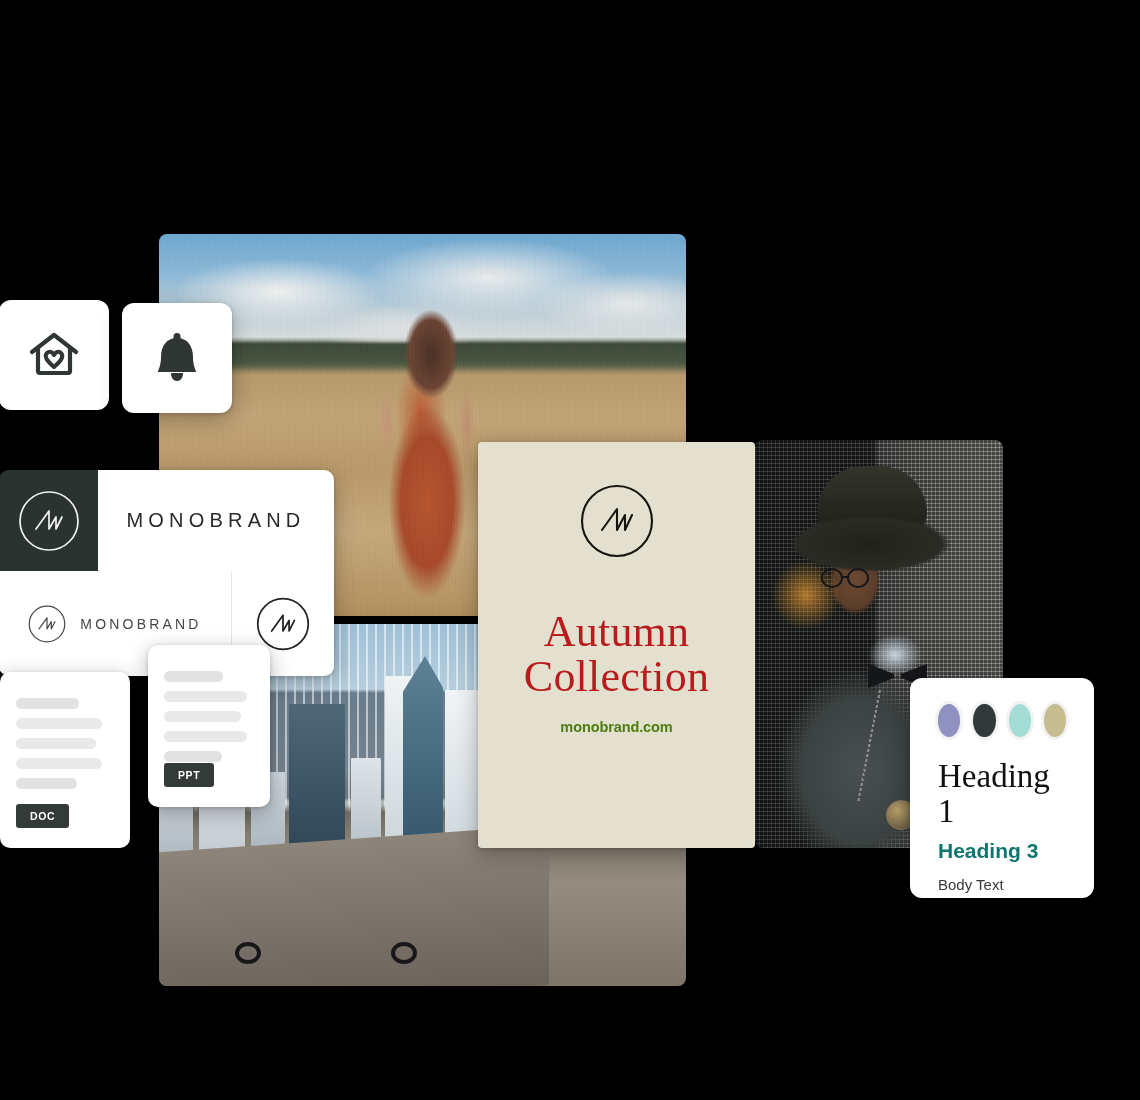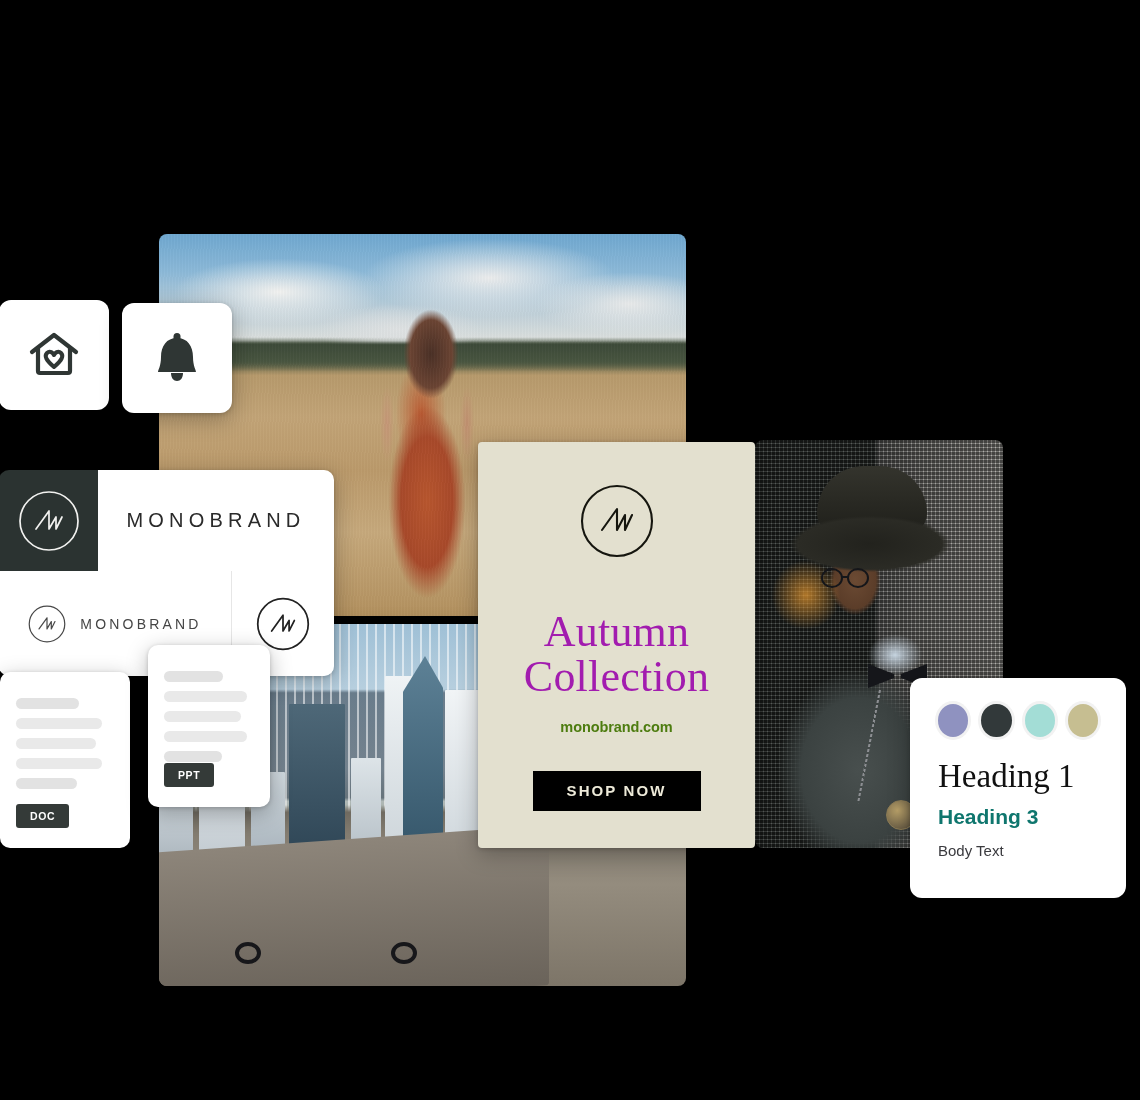--- a/index.html
+++ b/index.html
@@ -138,21 +138,21 @@
   
   #card-autumn {
     left: 478px; top: 410px; width: 277px; height: 406px;
     background: #E3E0CF;
     border-radius: 4px;
     display: flex; flex-direction: column; align-items: center;
   }
   #card-autumn .logo-circle { margin-top: 42px; }
   #card-autumn .title {
     font-family: "Liberation Serif", "DejaVu Serif", serif;
-    font-size: 44px; line-height: 1.02; color:#a21caf;
+    font-size: 44px; line-height: 1.02; color:#b91c1c;
     text-align:center; margin-top: 52px; letter-spacing:.2px;
   }
   #card-autumn .url {
     font-size: 14.5px; font-weight: 700; color:#4d7c0f;
     margin-top: 19px; letter-spacing:-.1px;
   }
   #card-autumn .shop {
     margin-top: 36px; width: 168px; height: 40px; background:#000;
     color:#EDEAD9; font-size:15px; font-weight:700; letter-spacing:2.1px;
     display:flex; align-items:center; justify-content:center; border:0; cursor:pointer;
@@ -196,21 +196,21 @@
   .doc-lines .ln { height:11px; border-radius:6px; background:#e9e9e9; margin-bottom:9px; }
   .doc-lines .ln.short { background:#e2e2e2; }
   .badge {
     position:absolute; left:16px; bottom:20px; background:#343a38; color:#fff;
     font-size:10.5px; font-weight:700; letter-spacing:.6px;
     padding:6px 14px; border-radius:3px;
   }
 
   
   #type-card {
-    left:910px; top:646px; width:216px; height:220px; background:#fff; border-radius:12px;
+    left:910px; top:646px; width:184px; height:220px; background:#fff; border-radius:12px;
     padding:26px 28px;
   }
   #type-card .swatches { display:flex; gap:13px; margin-bottom:22px; }
   #type-card .sw { width:33px; height:33px; border-radius:50%; box-shadow:0 0 0 3px #f2f2f2; }
   #type-card .h1 {
     font-family:"Liberation Serif","DejaVu Serif",serif; font-size:33px; color:#111; line-height:1.05;
   }
   #type-card .h3 { font-size:21px; font-weight:700; color:#0f766e; margin-top:11px; }
   #type-card .body { font-size:15px; color:#3a3a3e; margin-top:13px; }
 
@@ -262,21 +262,20 @@
       <svg width="74" height="74" viewBox="0 0 74 74">
         <circle cx="37" cy="37" r="35" fill="none" stroke="#16160f" stroke-width="2.1"></circle>
         <path d="M22 46 L37 25 L37 46 L45 31 L45 46 L52 31" fill="none" stroke="#16160f" stroke-width="2.1" stroke-linecap="round" stroke-linejoin="round"></path>
       </svg>
     </span>
     <div class="title">
       <div>Autumn</div>
       <div>Collection</div>
     </div>
     <div class="url">monobrand.com</div>
-    <button class="shop">SHOP NOW</button>
   </div>
 
   <div class="icon-tile shadow" id="tile-home">
     <span>
       <svg width="56" height="56" viewBox="0 0 56 56">
         <path d="M6 25 L28 8 L50 25" fill="none" stroke="#2F3634" stroke-width="4.2" stroke-linecap="round" stroke-linejoin="round"></path>
         <path d="M12 21 V44 a2 2 0 0 0 2 2 H42 a2 2 0 0 0 2 -2 V21" fill="none" stroke="#2F3634" stroke-width="4.2" stroke-linecap="round" stroke-linejoin="round"></path>
         <path d="M28 40 C20 33 18 29 21 26 C24 23 27 26 28 28 C29 26 32 23 35 26 C38 29 36 33 28 40 Z" fill="none" stroke="#2F3634" stroke-width="4" stroke-linejoin="round"></path>
       </svg>
     </span>

